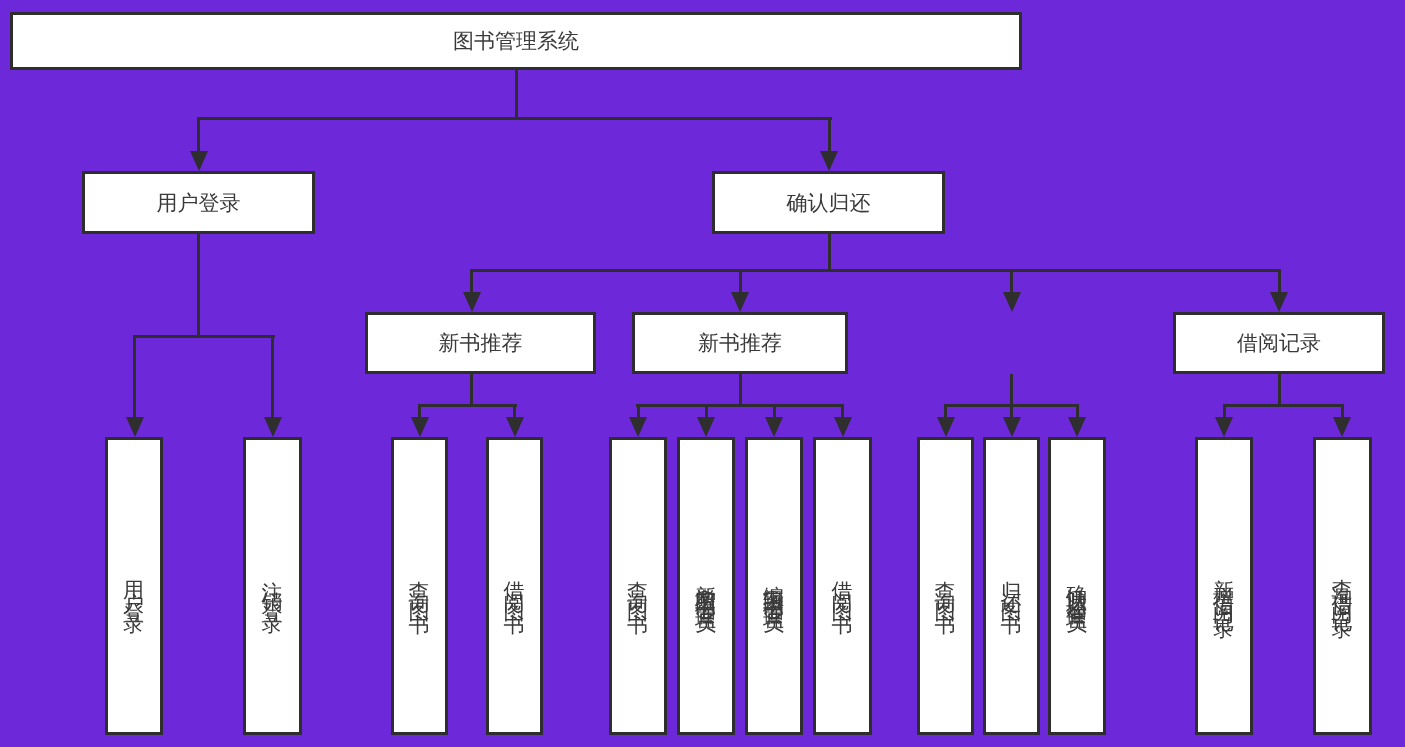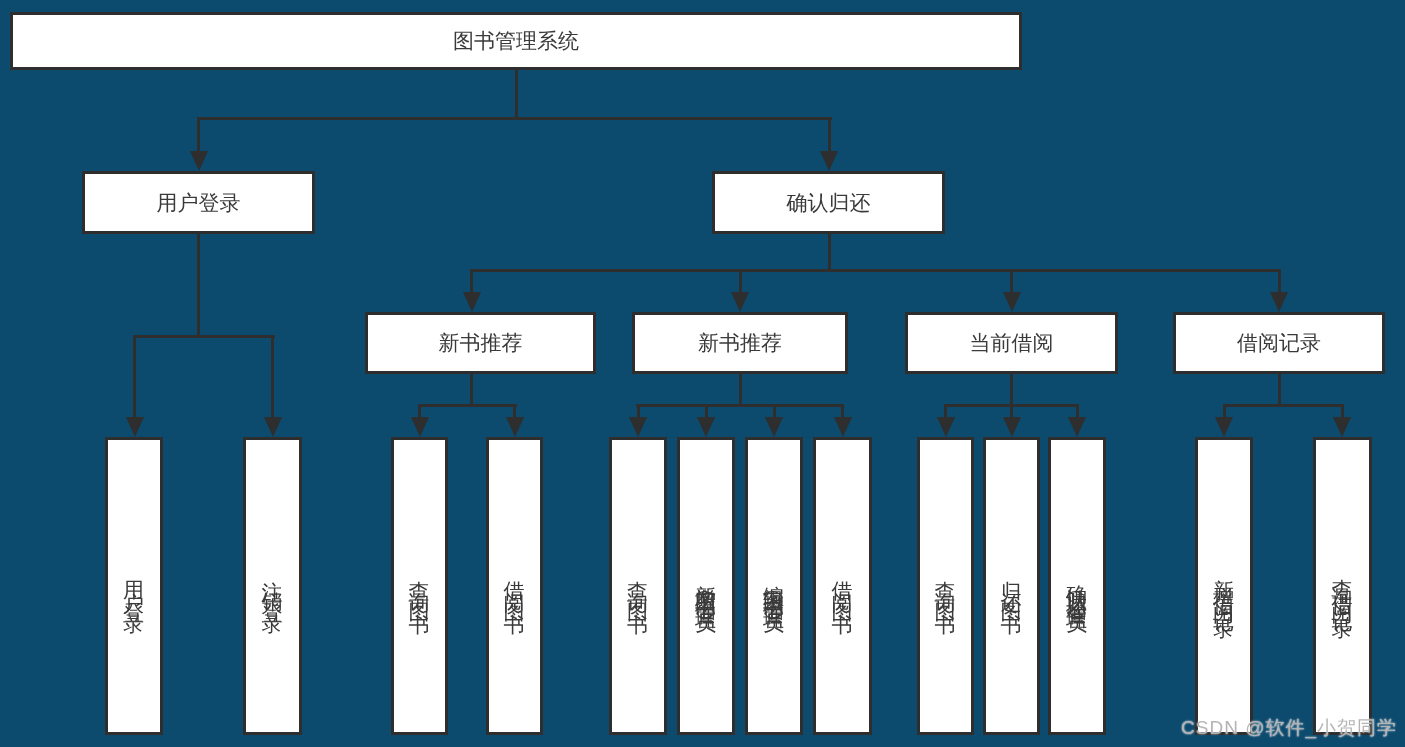--- a/index.html
+++ b/index.html
@@ -1,17 +1,17 @@
 <!DOCTYPE html>
 <html><head>
 <meta charset="utf-8">
 <style>
   html,body { margin:0; padding:0; background:#ffffff; }
   .canvas {
-    position:relative; width:1405px; height:747px; background:#0c4a6e;
+    position:relative; width:1405px; height:747px; background:#6d28d9;
     font-family:"Liberation Sans", sans-serif; overflow:hidden;
   }
   .node {
     position:absolute; box-sizing:border-box;
     border:3px solid #2e2e2e; background:#ffffff;
     display:flex; align-items:center; justify-content:center;
     color:#3a3a3a; font-size:21px;
   }
   .node .lbl { white-space:nowrap; }
   .leaf .lbl {
@@ -75,23 +75,20 @@
   <div class="arrow" style="left:463px;top:292px"></div>
   <div class="arrow" style="left:731px;top:292px"></div>
   <div class="arrow" style="left:1003px;top:292px"></div>
   <div class="arrow" style="left:1270px;top:292px"></div>
 
   <div class="node" style="left:365px;top:312px;width:231px;height:62px">
     <span class="lbl">新书推荐</span>
   </div>
   <div class="node" style="left:632px;top:312px;width:216px;height:62px">
     <span class="lbl">新书推荐</span>
-  </div>
-  <div class="node" style="left:905px;top:312px;width:213px;height:62px">
-    <span class="lbl">当前借阅</span>
   </div>
   <div class="node" style="left:1173px;top:312px;width:212px;height:62px">
     <span class="lbl">借阅记录</span>
   </div>
 
   <div class="vline" style="left:470px;top:374px;height:33px"></div>
   <div class="hline" style="left:418px;top:404px;width:99px"></div>
   <div class="vline" style="left:418px;top:404px;height:14px"></div>
   <div class="vline" style="left:513px;top:404px;height:14px"></div>
   <div class="arrow" style="left:411px;top:417px"></div>
@@ -161,15 +158,14 @@
     <span class="lbl">确认归还（管理员）</span>
   </div>
 
   <div class="node leaf med" style="left:1195px;top:437px;width:58px;height:298px">
     <span class="lbl">新增借阅记录</span>
   </div>
   <div class="node leaf med" style="left:1313px;top:437px;width:59px;height:298px">
     <span class="lbl">查询借阅记录</span>
   </div>
 
-  <div class="watermark">CSDN @软件_小贺同学</div>
 
 </div>
 
 </body></html>

